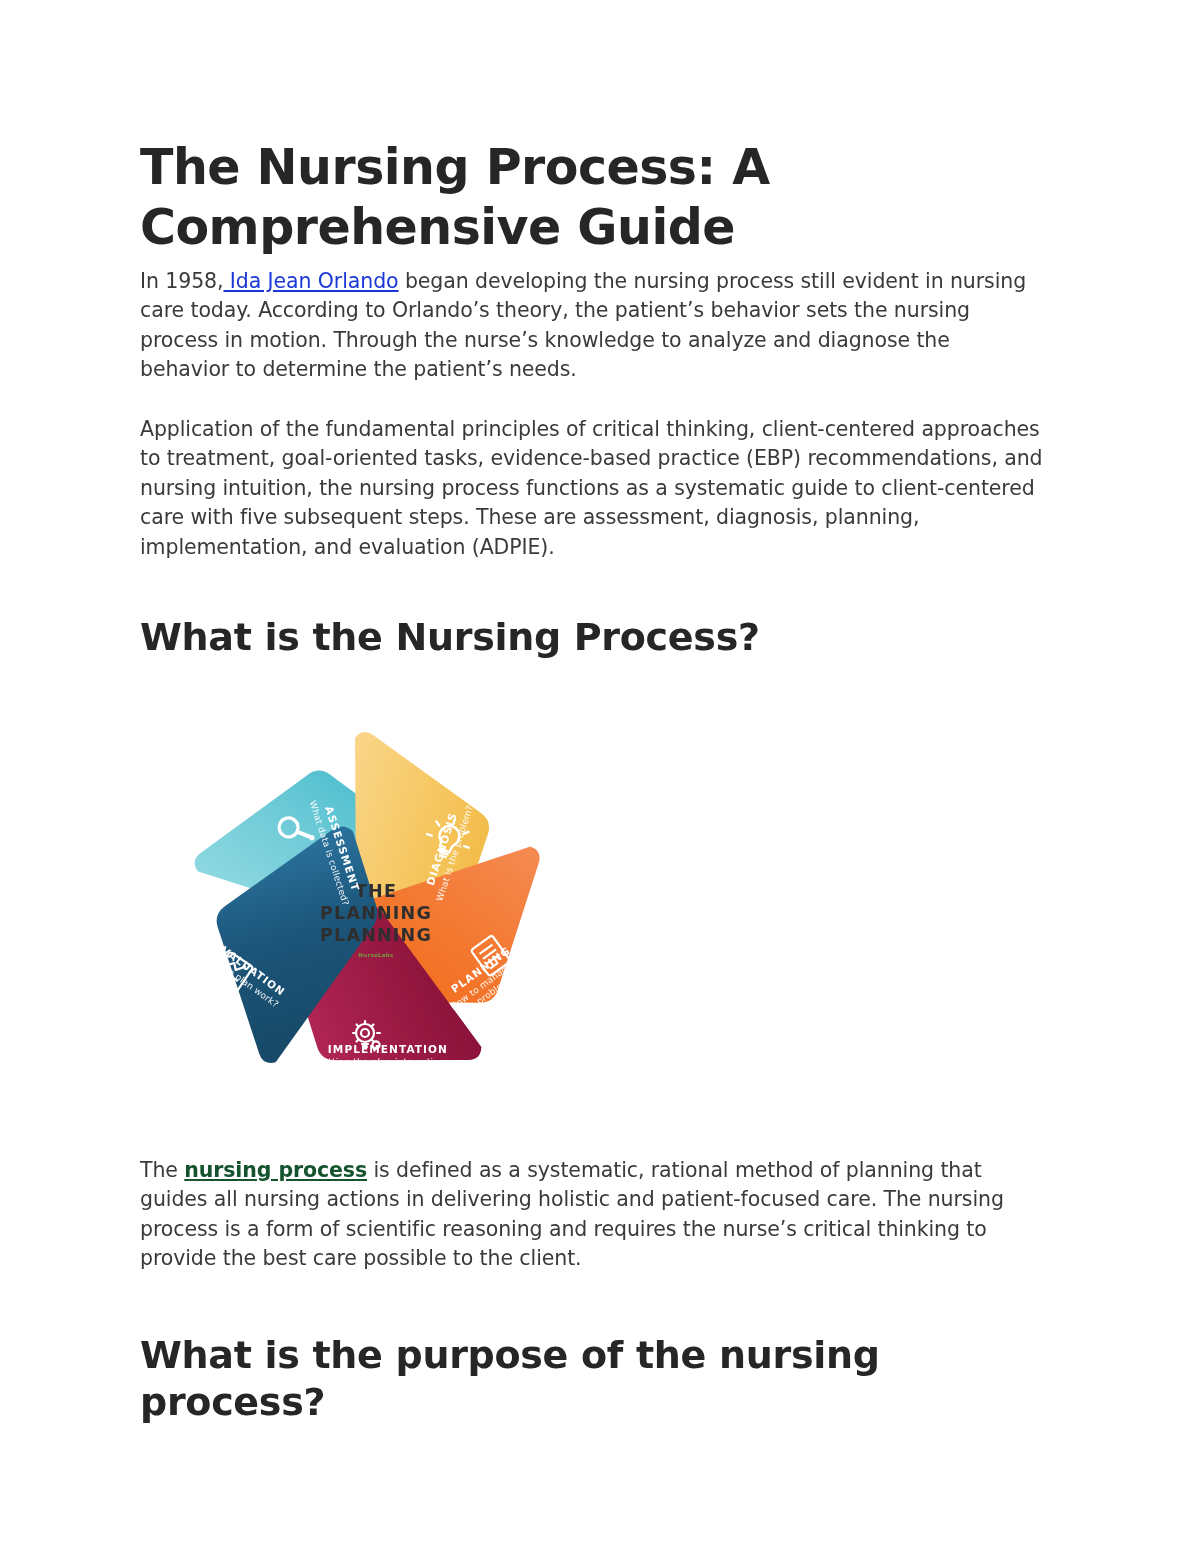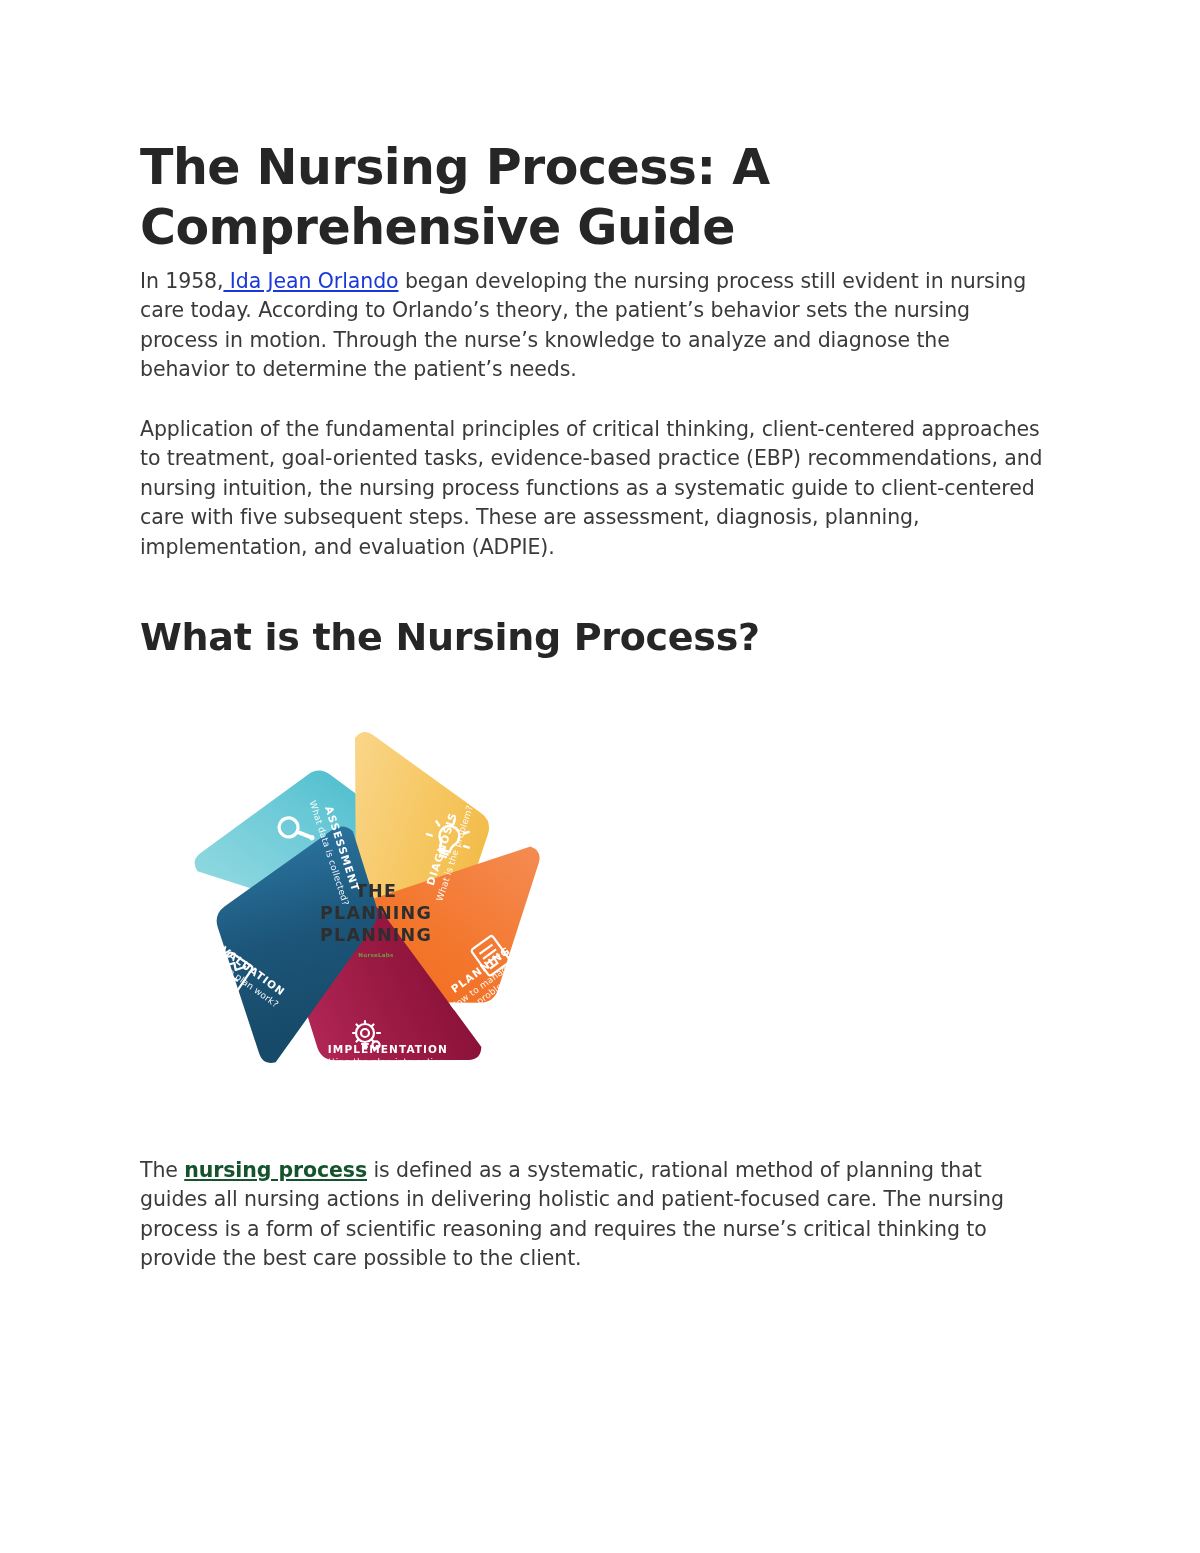--- a/index.html
+++ b/index.html
@@ -307,15 +307,16 @@
         <span class="psub">Did the plan work?</span>
       </div>
     </div>
 
     <div class="gap-fig-after"></div>
 
     <p class="body-text"><span>The </span><span class="bold">nursing process</span><span> is defined as a systematic, rational method of planning that guides all nursing actions in delivering holistic and patient-focused care. The nursing process is a form of scientific reasoning and requires the nurse’s critical thinking to provide the best care possible to the client.</span></p>
 
     <div class="gap-h2b-before"></div>
 
+    <h2 class="section-title">What is the purpose of the nursing process?</h2>
 
   </div>
 </div>
 
 </body></html>

